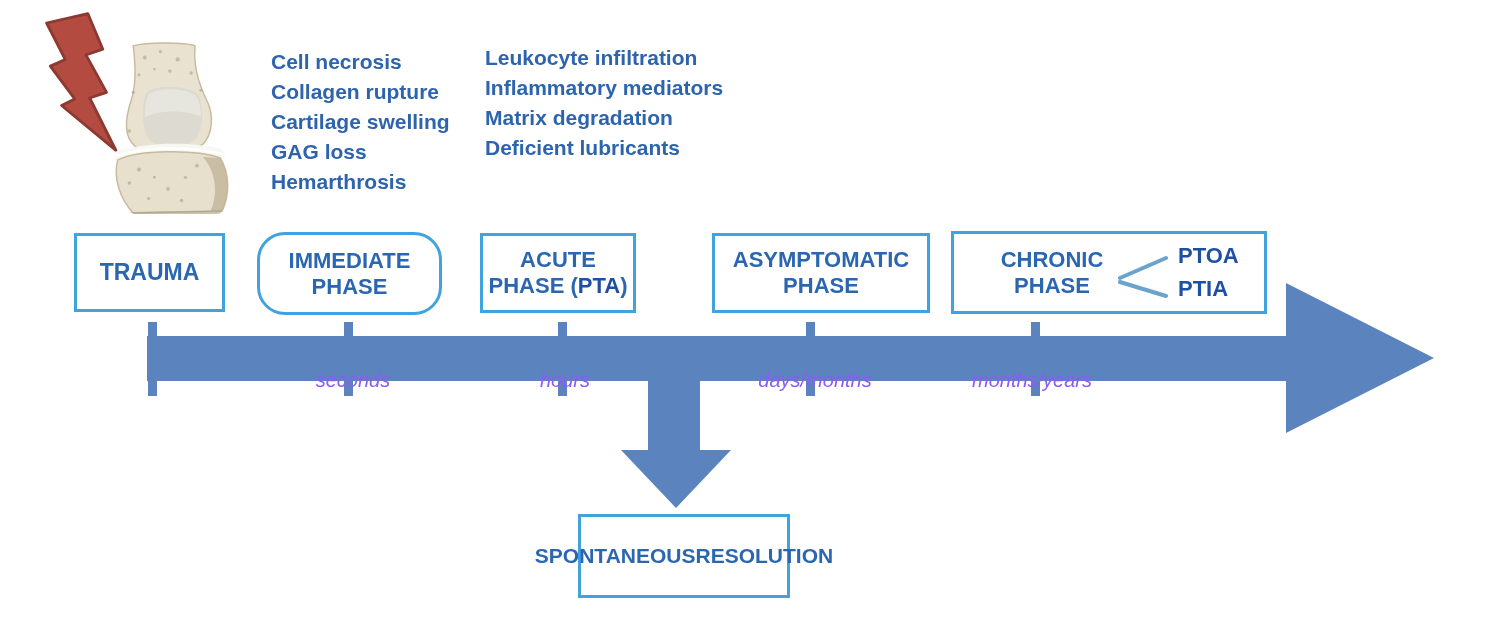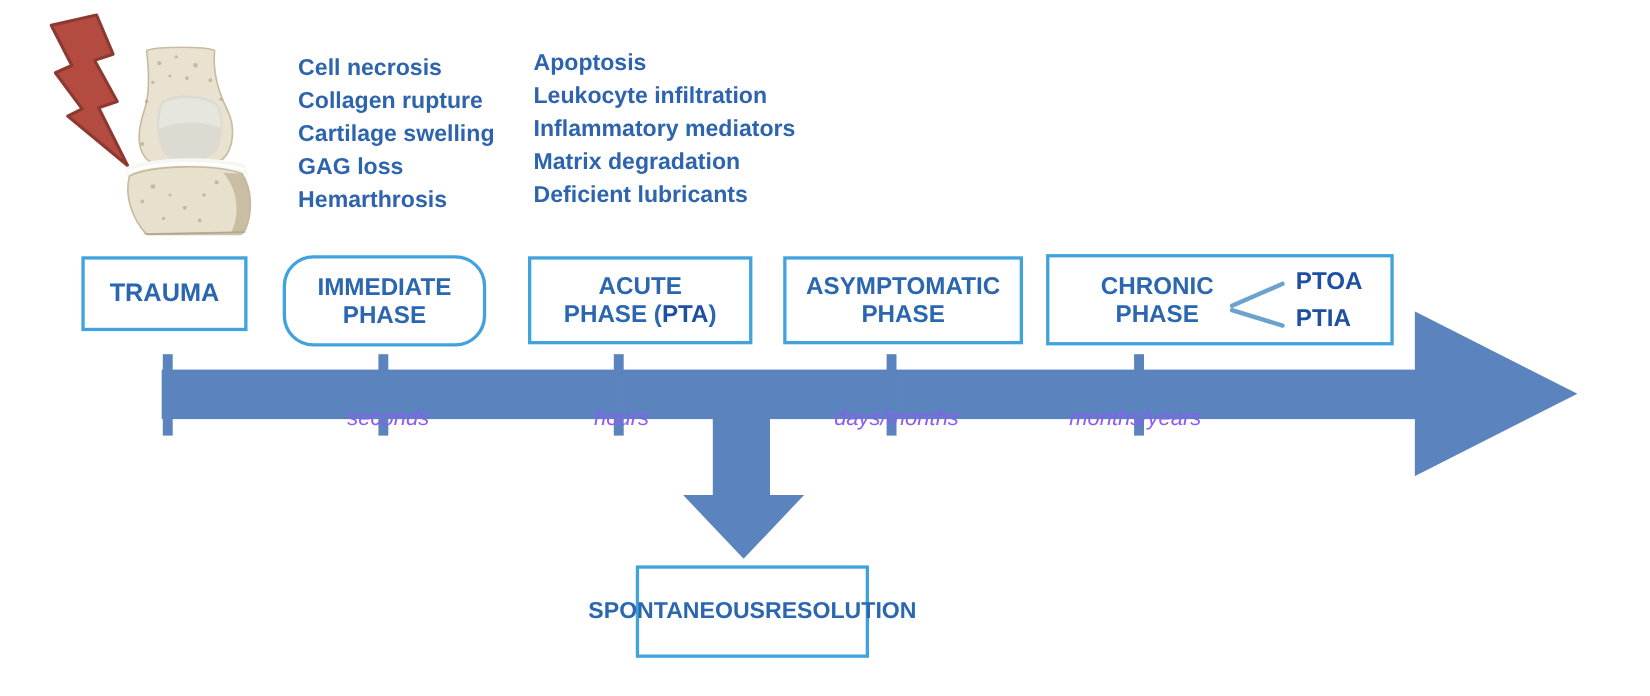--- a/index.html
+++ b/index.html
@@ -97,37 +97,36 @@
 
   <div class="symptom-list" style="left:271px;top:47px;">
     <div>Cell necrosis</div>
     <div>Collagen rupture</div>
     <div>Cartilage swelling</div>
     <div>GAG loss</div>
     <div>Hemarthrosis</div>
   </div>
 
   <div class="symptom-list" style="left:485px;top:43px;">
-    <div>Apoptosis</div>
     <div>Leukocyte infiltration</div>
     <div>Inflammatory mediators</div>
     <div>Matrix degradation</div>
     <div>Deficient lubricants</div>
   </div>
 
-  <div class="pbox trauma" style="left:74px;top:233px;width:151px;height:68px;justify-content:center;">
+  <div class="pbox trauma" style="left:74px;top:233px;width:151px;height:79px;justify-content:center;">
     <div>TRAUMA</div>
   </div>
 
   <div class="pbox" style="left:257px;top:232px;width:185px;height:83px;border-radius:28px;">
     <div>IMMEDIATE</div>
     <div>PHASE</div>
   </div>
 
-  <div class="pbox" style="left:480px;top:233px;width:204px;height:80px;">
+  <div class="pbox" style="left:480px;top:233px;width:156px;height:80px;">
     <div>ACUTE</div>
     <div><span>PHASE (</span><span class="emph">PTA</span><span>)</span></div>
   </div>
 
   <div class="pbox" style="left:712px;top:233px;width:218px;height:80px;">
     <div>ASYMPTOMATIC</div>
     <div>PHASE</div>
   </div>
 
   <div class="pbox" style="left:951px;top:231px;width:316px;height:83px;">

